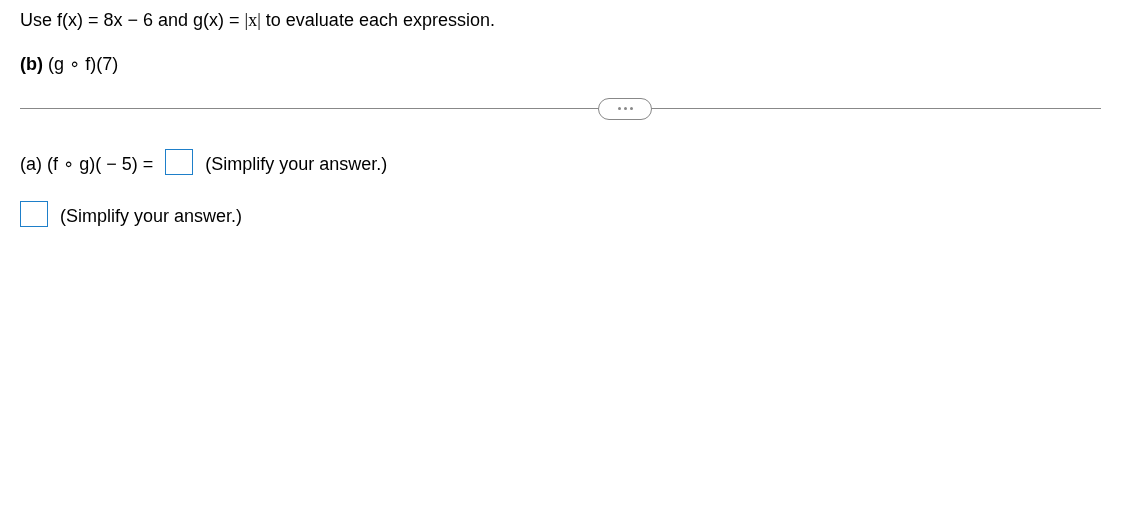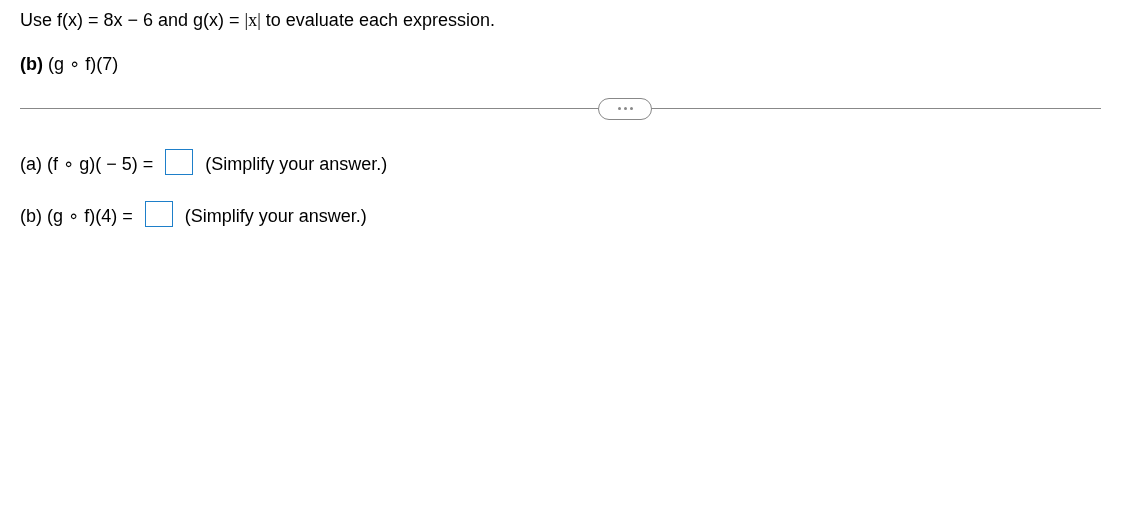--- a/index.html
+++ b/index.html
@@ -104,16 +104,15 @@
   </div>
 </div>
 
 <div class="answer-row">
   <span>(a) (f ∘ g)( − 5) =</span>
   <input type="text" class="answer-input" value="" style="">
   <span>(Simplify your answer.)</span>
 </div>
 
 <div class="answer-row">
-  <span>(b) (g ∘ f)(4) =</span>
   <input type="text" class="answer-input" value="" style="">
   <span>(Simplify your answer.)</span>
 </div>
 
 </body></html>

